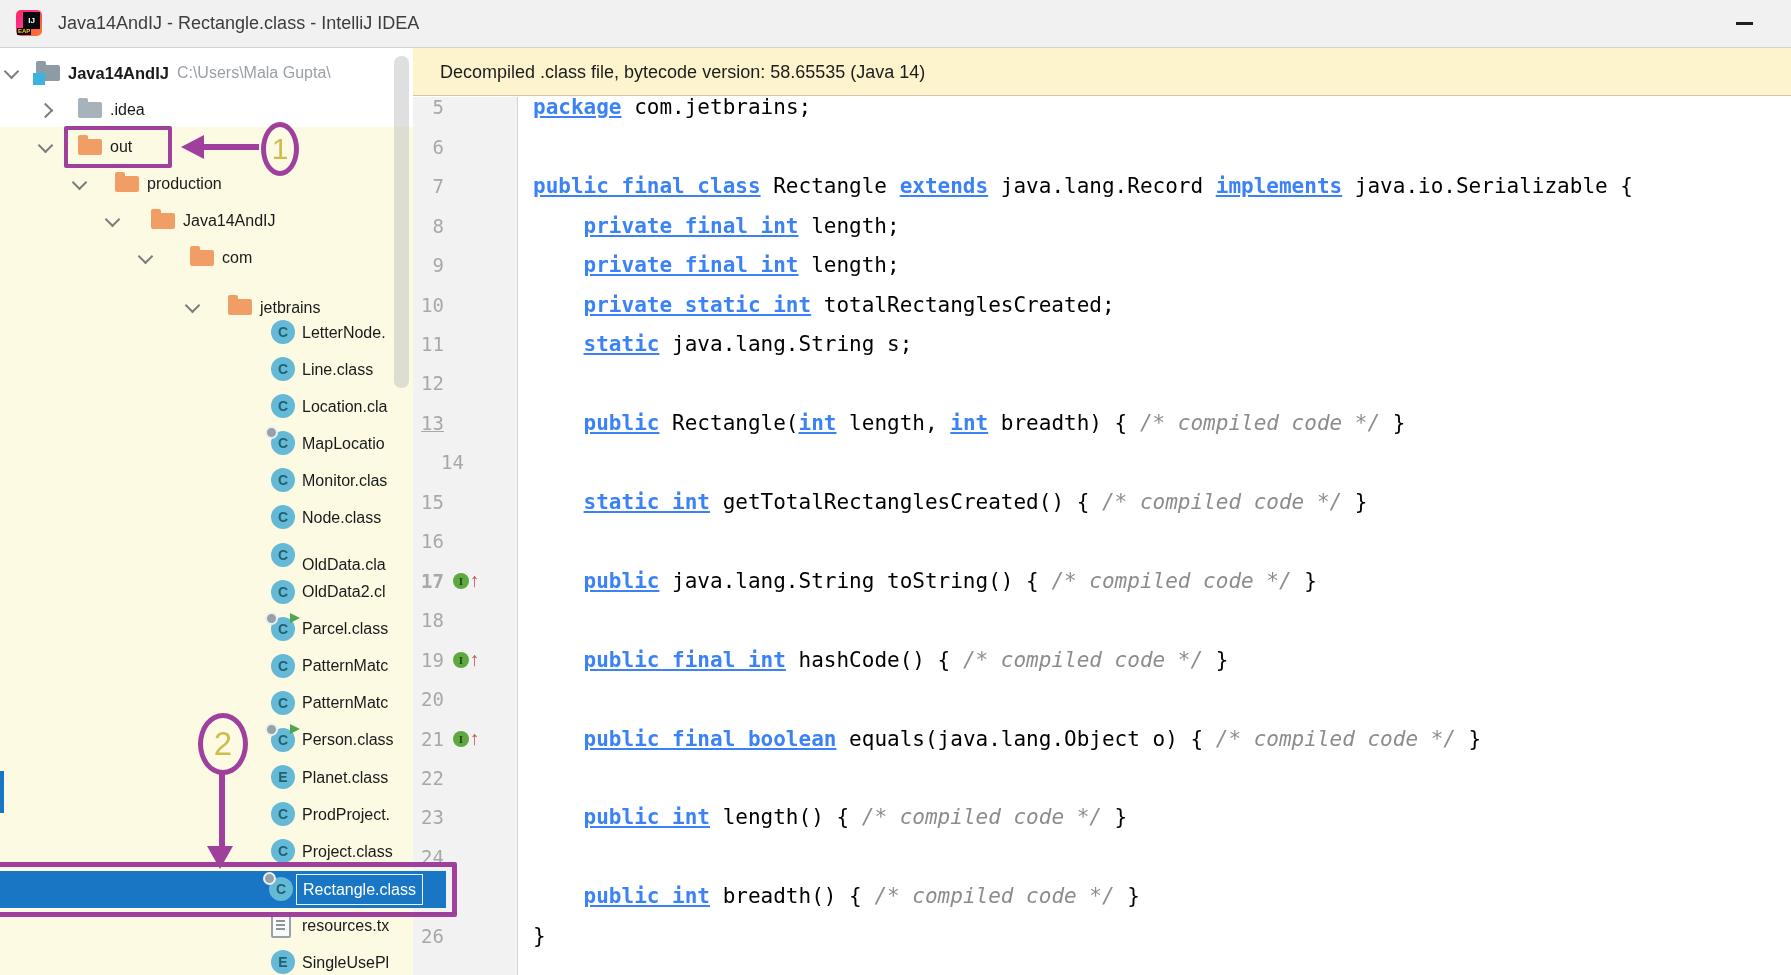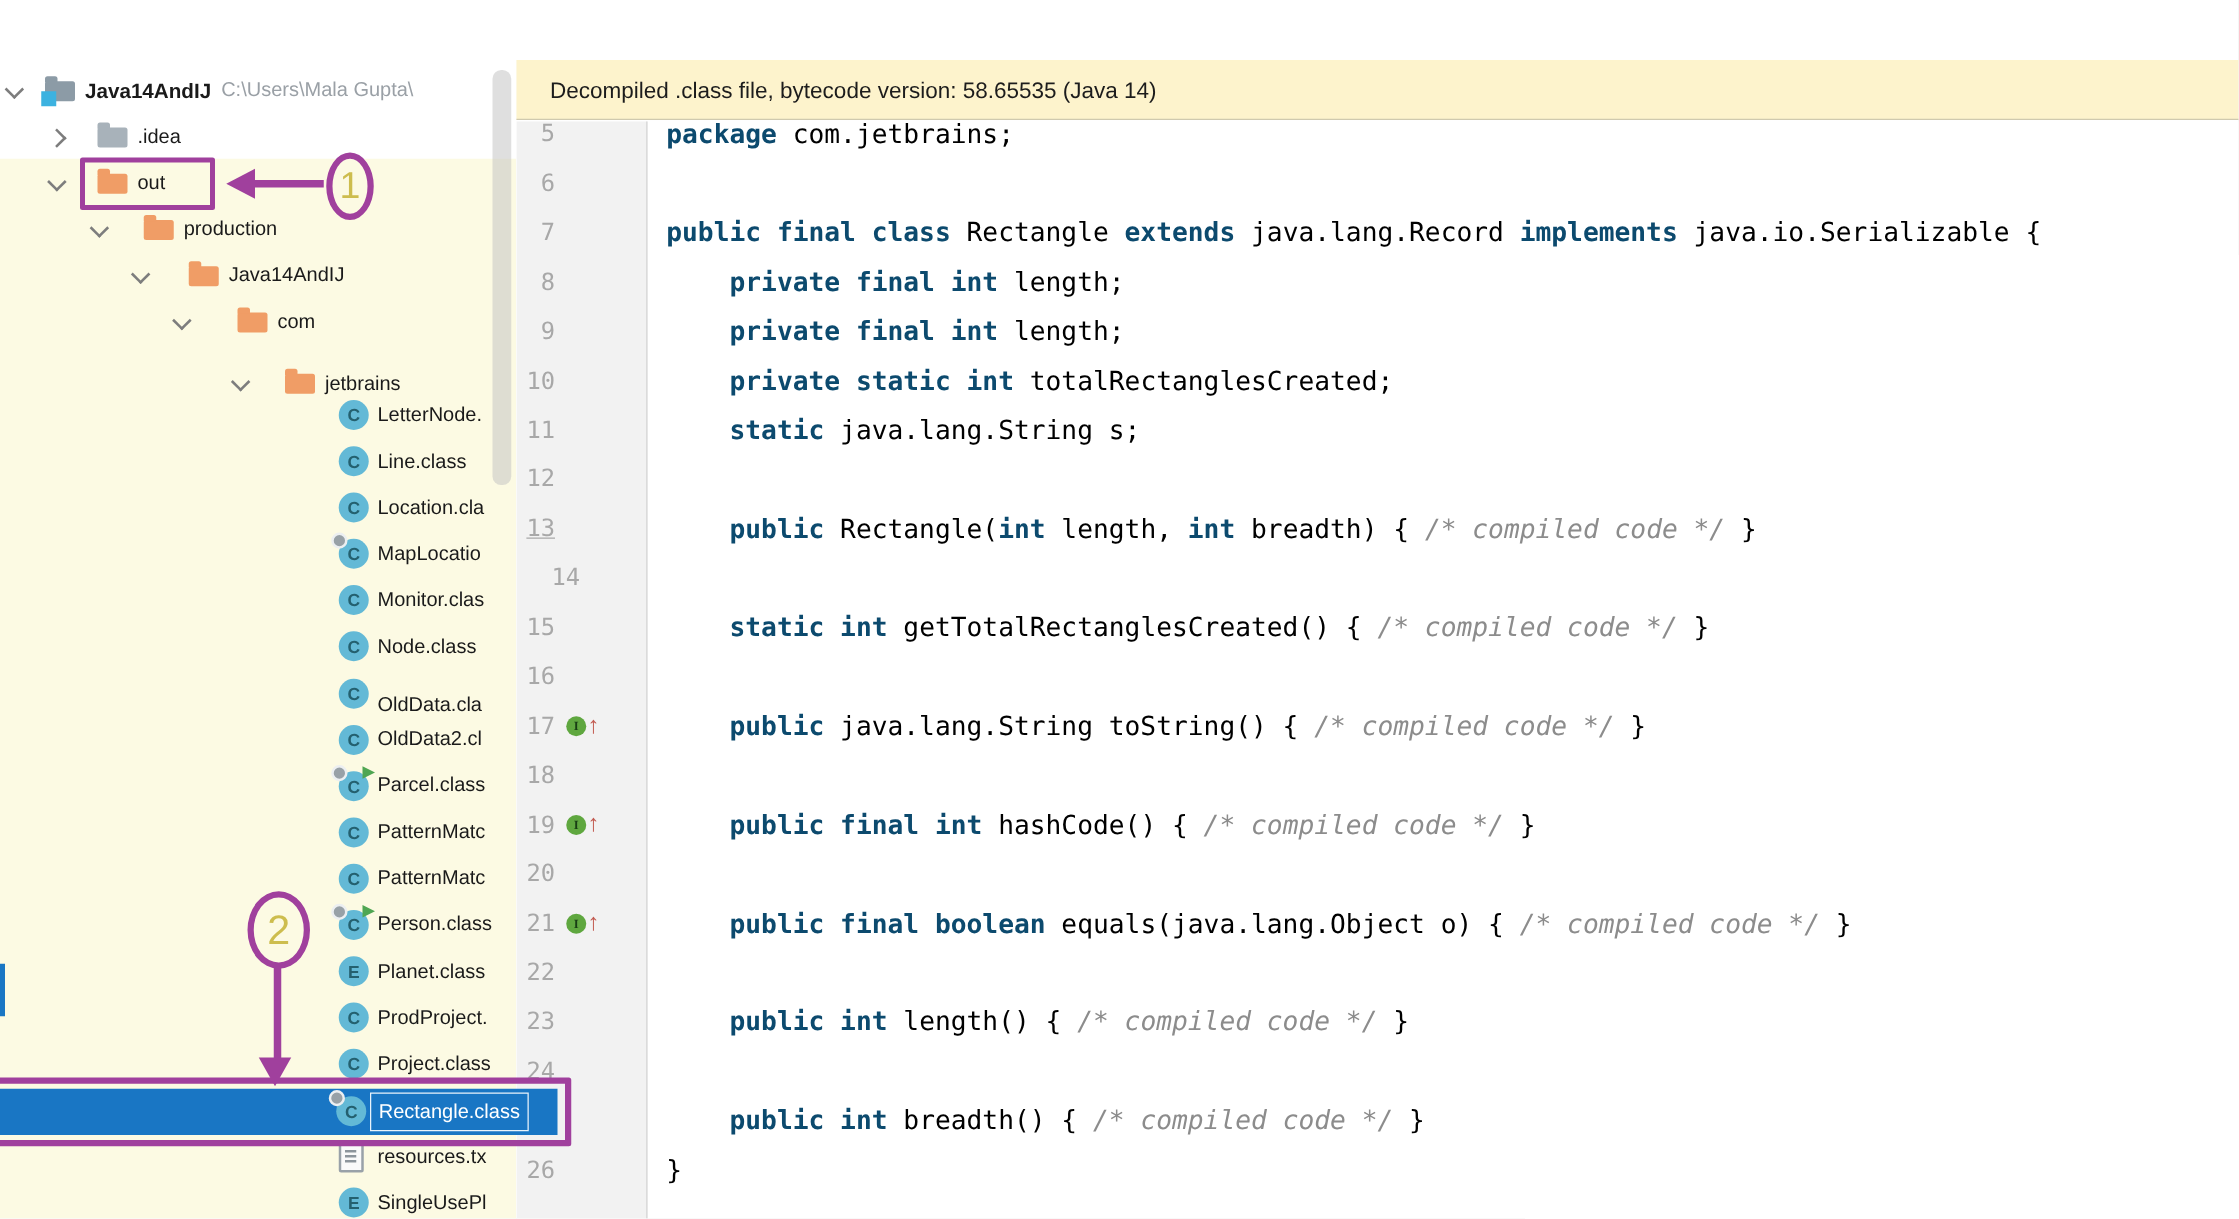--- a/index.html
+++ b/index.html
@@ -28,21 +28,21 @@
   .gutterbg{position:absolute;left:0;top:0;width:104px;height:878px;background:#f2f2f2;border-right:1px solid #d4d4d4;}
   .gnum{position:absolute;left:0;width:31px;height:39.45px;line-height:39.45px;text-align:right;
         font-family:"DejaVu Sans Mono",monospace;font-size:19px;color:#a8a8a8;}
   .gmark{position:absolute;left:40px;height:39.45px;display:flex;align-items:center;gap:1px;}
   .gm-circle{width:16px;height:16px;border-radius:50%;background:#5fa73f;color:#183d14;
         font-size:10px;font-weight:bold;font-family:"Liberation Serif",serif;
         display:flex;align-items:center;justify-content:center;}
   .gm-arrow{color:#c25b51;font-size:19px;font-weight:bold;line-height:16px;}
   .cline{position:absolute;left:120px;height:39.45px;line-height:39.45px;white-space:pre;
         font-family:"DejaVu Sans Mono",monospace;font-size:21px;color:#000000;}
-  .kw{font-weight:bold;color:#0c4a6e;}
+  .kw{font-weight:bold;color:#3b82f6;text-decoration:underline;}
   .cm{font-style:italic;color:#8c8c8c;}
 
   
   .treepanel{left:0;top:48px;width:413px;height:927px;background:#ffffff;overflow:hidden;z-index:2;}
   .treeyellow{position:absolute;left:0;top:79px;width:413px;height:848px;background:#fcfae3;}
   .trow{position:absolute;left:0;width:413px;height:37.1px;}
   .chev{position:absolute;top:13px;width:9px;height:9px;border-right:2.6px solid #7d7d7d;border-bottom:2.6px solid #7d7d7d;}
   .chev.down{transform:rotate(45deg);top:11px;}
   .chev.right{transform:rotate(-45deg);}
   .fold{position:absolute;top:10px;width:24px;height:16px;border-radius:2px;}
@@ -88,39 +88,49 @@
           border-bottom:12px solid transparent;border-right:23px solid #a0409d;}
   .a2shaft{left:219px;top:774px;width:6px;height:74px;}
   .a2head{left:207px;top:846px;width:0;height:0;border-left:13px solid transparent;
           border-right:13px solid transparent;border-top:23px solid #a0409d;}
 </style>
 </head>
 <body>
 
 <div class="stage">
 
+  <div class="abs titlebar">
+    <div class="abs applogo">
+      <span class="inner">IJ</span>
+      <span class="eap">EAP</span>
+    </div>
+    <div class="abs wintitle">Java14AndIJ - Rectangle.class - IntelliJ IDEA</div>
+    <div class="abs minbtn">
+        <span class="dash"></span>
+      </div>
+  </div>
 
   <div class="abs banner">Decompiled .class file, bytecode version: 58.65535 (Java 14)</div>
 
   <div class="abs editor">
     <div class="gutterbg"></div>
     <div id="gutter-items">
         <div class="gnum" style="top: -8.7px;">5</div>
         <div class="gnum" style="top: 30.75px;">6</div>
         <div class="gnum" style="top: 70.2px;">7</div>
         <div class="gnum" style="top: 109.65px;">8</div>
         <div class="gnum" style="top: 149.1px;">9</div>
         <div class="gnum" style="top: 188.55px;">10</div>
         <div class="gnum" style="top: 228px;">11</div>
         <div class="gnum" style="top: 267.45px;">12</div>
         <div class="gnum" style="top: 306.9px; text-decoration: underline;">13</div>
         <div class="gnum" style="top: 346.35px; padding-left: 20px;">14</div>
         <div class="gnum" style="top: 385.8px;">15</div>
         <div class="gnum" style="top: 425.25px;">16</div>
-        <div class="gnum" style="top: 464.7px;">17</div>
+        <div class="gnum" style="top: 464.7px; font-weight: bold;">17</div>
         <div class="gmark" style="top: 464.7px;">
           <span class="gm-circle">I</span>
           <span class="gm-arrow">↑</span>
         </div>
         <div class="gnum" style="top: 504.15px;">18</div>
         <div class="gnum" style="top: 543.6px;">19</div>
         <div class="gmark" style="top: 543.6px;">
           <span class="gm-circle">I</span>
           <span class="gm-arrow">↑</span>
         </div>

